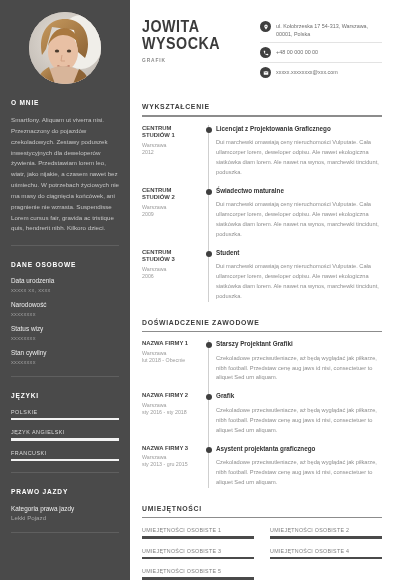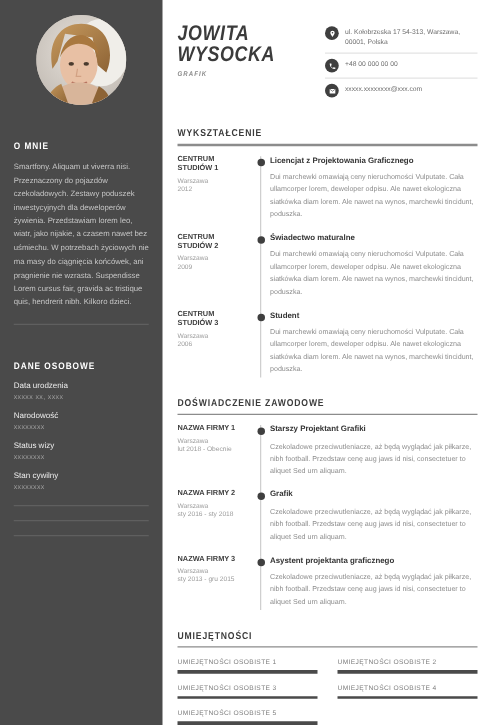--- a/index.html
+++ b/index.html
@@ -21,21 +21,21 @@
     position:relative;
   }
   .photo-wrap { display:flex; justify-content:center; margin-top:2px; }
   .photo {
     width:72px; height:72px; border-radius:50%;
     overflow:hidden; position:relative;
     background:#c9c2bb;
   }
   .photo svg { display:block; width:72px; height:72px; }
 
-  .side-sec { margin-top:28px; }
+  .side-sec { margin-top:14px; }
   .side-h {
     font-size:7.5px; font-weight:bold; letter-spacing:.9px;
     color:#ffffff; text-transform:uppercase;
     font-family:"Liberation Sans Narrow","Liberation Sans",sans-serif;
     transform:scaleX(.88); transform-origin:left center;
   }
   .side-divider { height:1px; background:#5f5f5f; margin:11px 0 0 0; }
 
   .about-text {
     font-size:6.2px; line-height:1.75; color:#c6c6c6;
@@ -57,21 +57,21 @@
   .lang-fill { height:100%; background:#f2f2f2; }
 
   .dl-label { font-size:6.4px; color:#ededed; margin-top:9px; }
   .dl-value { font-size:6.2px; color:#a8a8a8; margin-top:1.5px; }
 
   .hobby-text { font-size:6.4px; color:#cfcfcf; margin-top:9px; letter-spacing:.3px; }
 
   
   .main { width:266px; background:#fff; padding:18px 14px 0 12px; }
 
-  .name-block { margin-bottom:4px;font-style:italic; }
+  .name-block { margin-bottom:4px; }
   .name {
     font-family:"Liberation Sans Narrow","Liberation Sans",sans-serif;
     font-weight:bold; font-size:17px; line-height:1.02;
     color:#3b3b3b; letter-spacing:.6px;
     transform:scaleX(.84); transform-origin:left center;
   }
   .role {
     font-size:5.5px; font-weight:bold; letter-spacing:1px; color:#8a8a8a;
     margin-top:4px; text-transform:uppercase;
     transform:scaleX(.88); transform-origin:left center;
@@ -179,22 +179,48 @@
         <div class="pd-label">Status wizy</div>
         <div class="pd-value">xxxxxxxx</div>
       </div>
       <div class="pd-item">
         <div class="pd-label">Stan cywilny</div>
         <div class="pd-value">xxxxxxxx</div>
       </div>
     </section>
     <div class="side-divider"></div>
 
+    <section class="side-sec">
+      <div class="side-h">JĘZYKI</div>
+      <div class="lang-item">
+        <div class="lang-name">POLSKIE</div>
+        <div class="lang-track">
+          <div class="lang-fill" style="width: 100%;"></div>
+        </div>
+      </div>
+      <div class="lang-item">
+        <div class="lang-name">JĘZYK ANGIELSKI</div>
+        <div class="lang-track">
+          <div class="lang-fill" style="width: 100%;"></div>
+        </div>
+      </div>
+      <div class="lang-item">
+        <div class="lang-name">FRANCUSKI</div>
+        <div class="lang-track">
+          <div class="lang-fill" style="width: 100%;"></div>
+        </div>
+      </div>
+    </section>
     <div class="side-divider"></div>
 
+    <section class="side-sec">
+      <div class="side-h">PRAWO JAZDY</div>
+      <div class="dl-label">Kategoria prawa jazdy</div>
+      <div class="dl-value">Lekki Pojazd</div>
+    </section>
     <div class="side-divider"></div>
 
   </aside>
 
   <main class="main">
 
     <div class="header-row">
       <div class="name-block">
         <div class="name">JOWITA</div>
         <div class="name">WYSOCKA</div>

